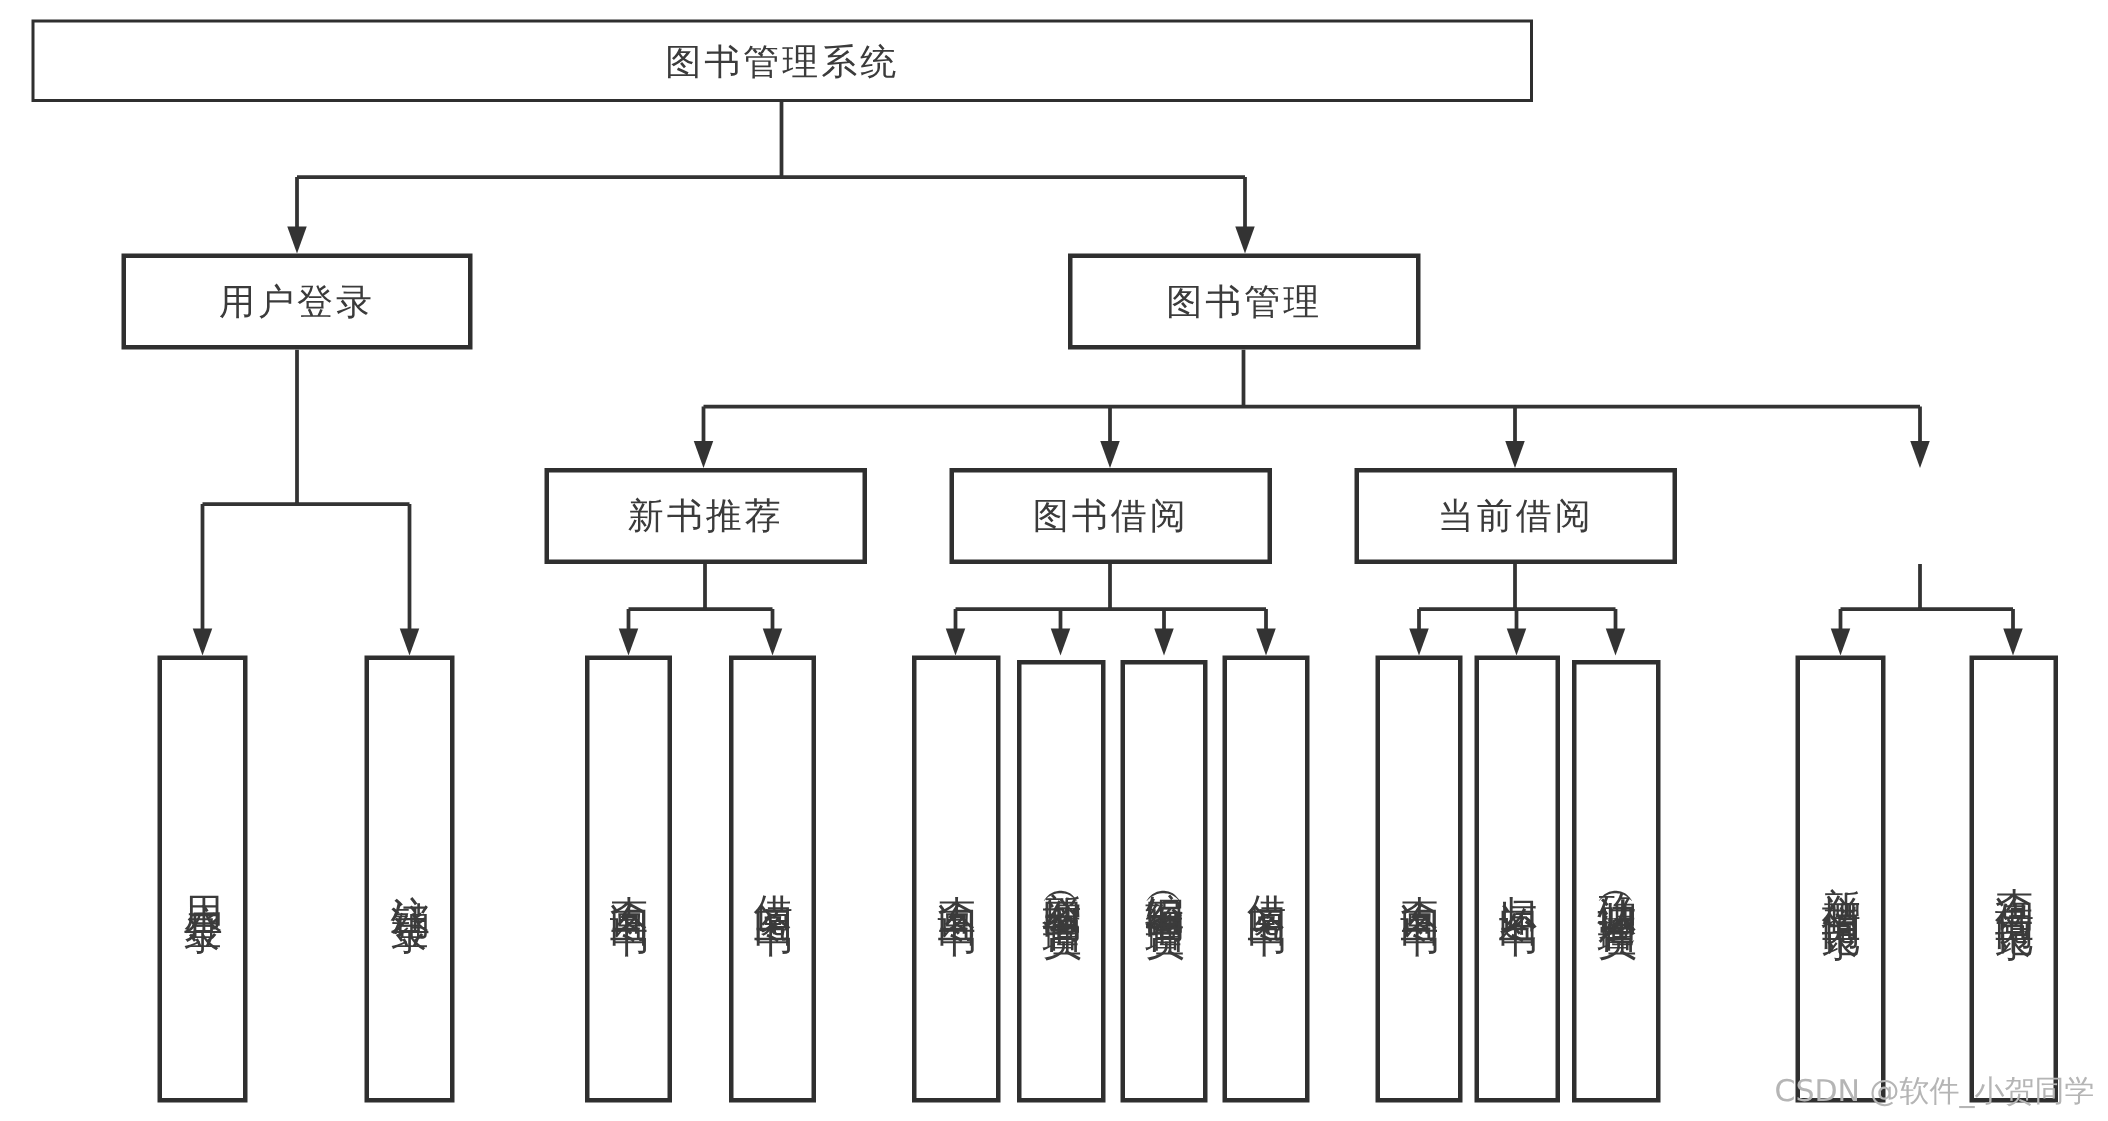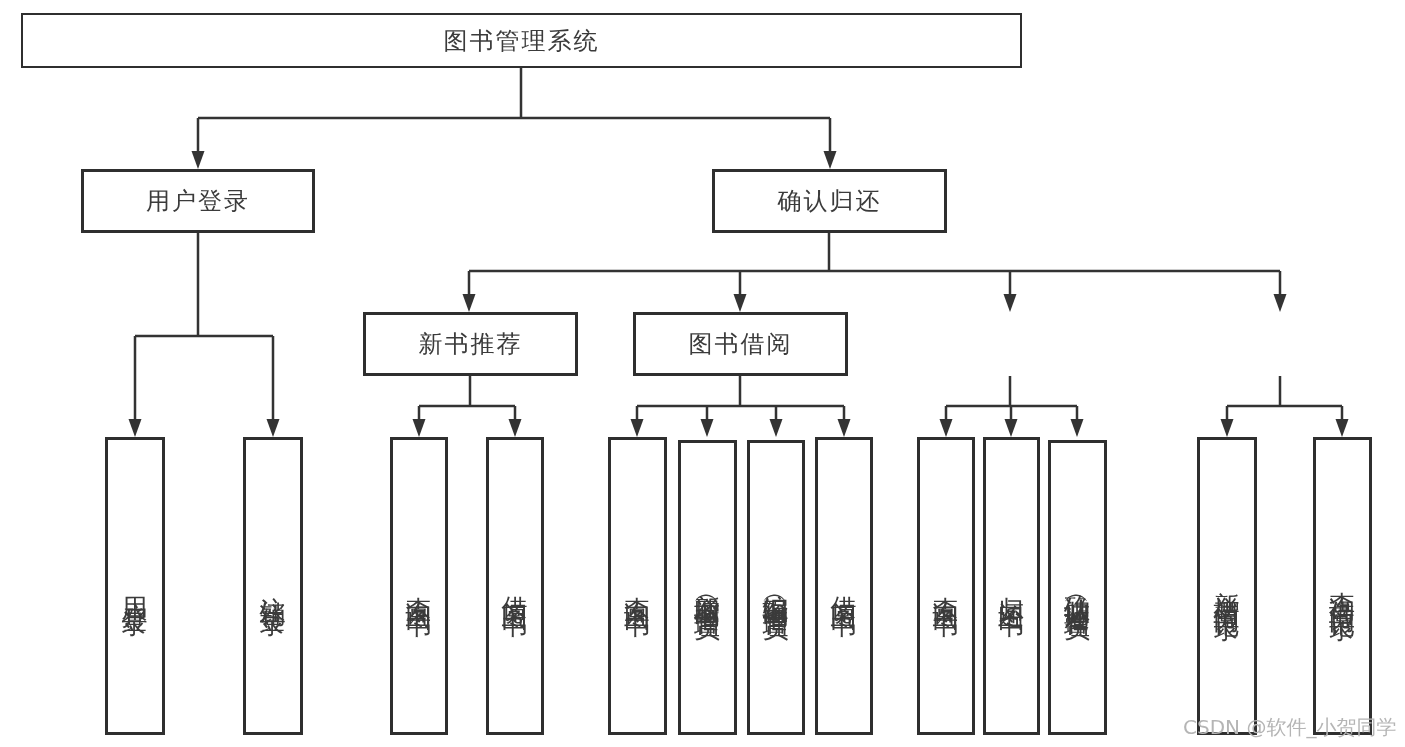--- a/index.html
+++ b/index.html
@@ -125,28 +125,31 @@
   </svg>
 
   <div class="node h-node" style="left:21px;top:13px;width:1001px;height:55px;border-width:2.5px">
     <span>图书管理系统</span>
   </div>
 
   <div class="node h-node" style="left:81px;top:169px;width:234px;height:64px">
     <span>用户登录</span>
   </div>
   <div class="node h-node" style="left:712px;top:169px;width:235px;height:64px">
-    <span>确认归还</span>
+    <span>图书管理</span>
   </div>
 
   <div class="node h-node" style="left:363px;top:312px;width:215px;height:64px">
     <span>新书推荐</span>
   </div>
   <div class="node h-node" style="left:633px;top:312px;width:215px;height:64px">
     <span>图书借阅</span>
+  </div>
+  <div class="node h-node" style="left:903px;top:312px;width:215px;height:64px">
+    <span>当前借阅</span>
   </div>
 
   <div class="node v-node" style="left:105px;top:437px;width:60px;height:298px">
     <span>用户登录</span>
   </div>
   <div class="node v-node" style="left:243px;top:437px;width:60px;height:298px">
     <span>注销登录</span>
   </div>
 
   <div class="node v-node" style="left:390px;top:437px;width:58px;height:298px">

